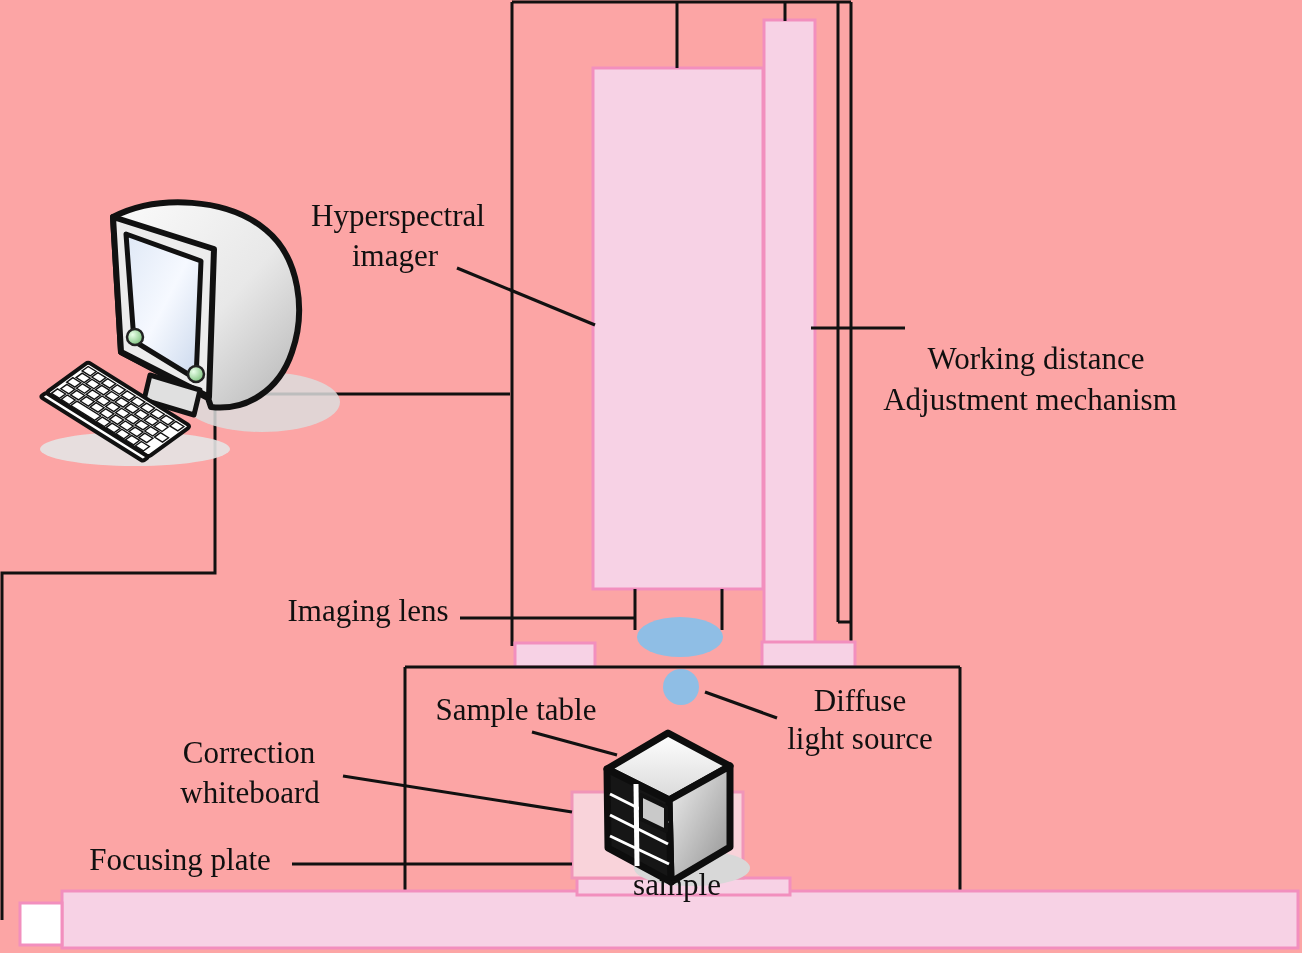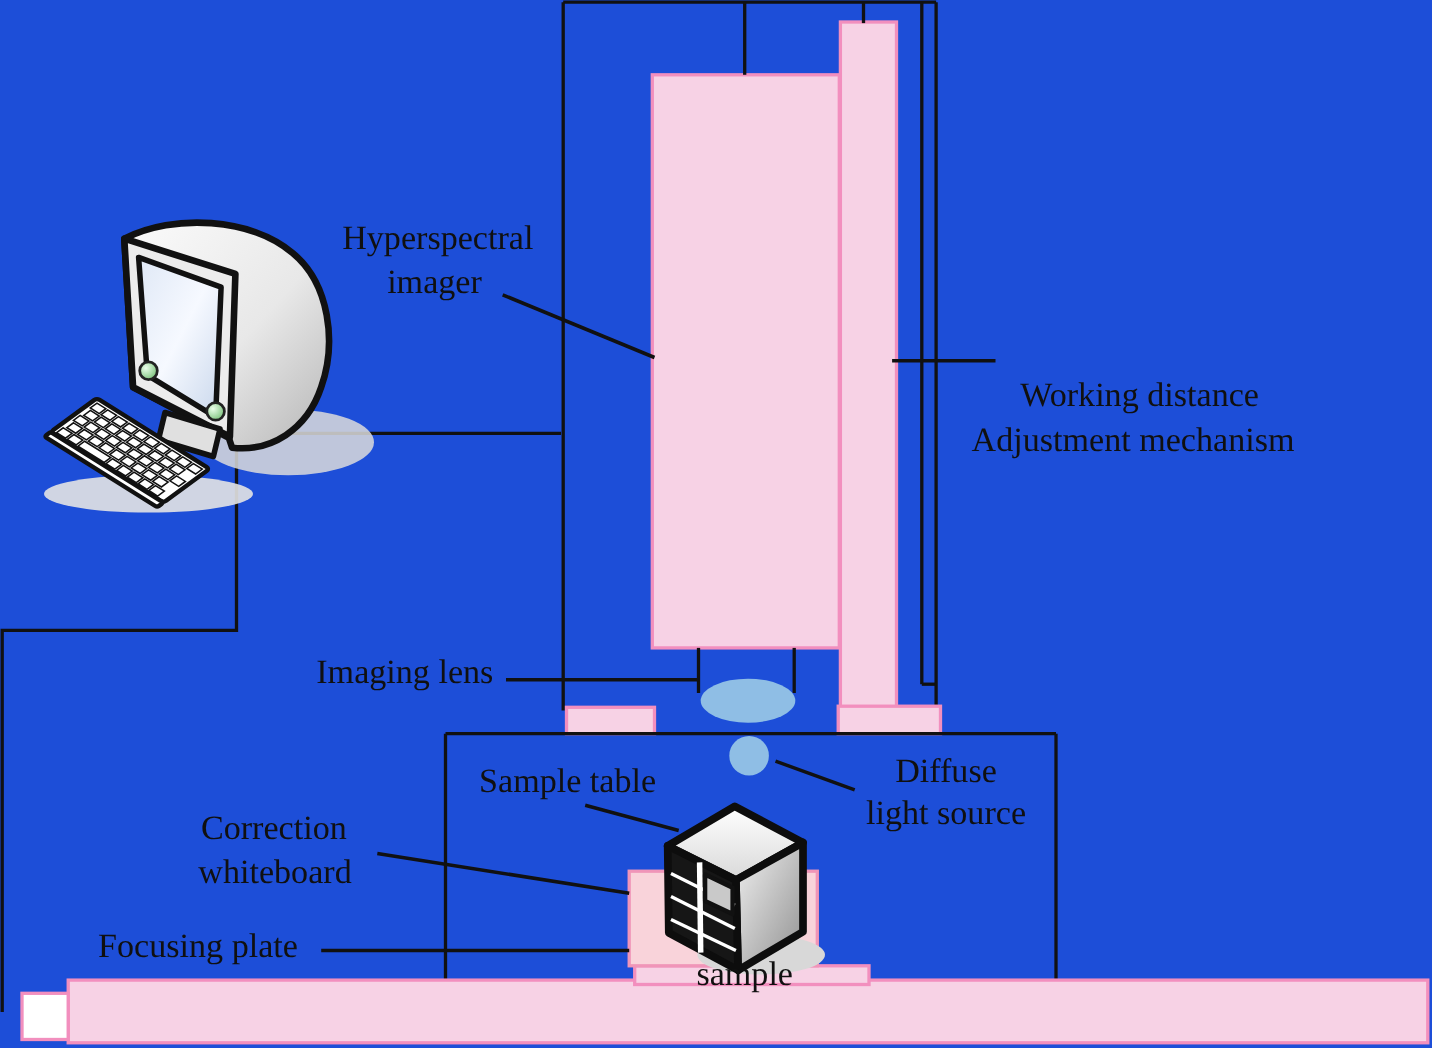--- a/index.html
+++ b/index.html
@@ -1,16 +1,16 @@
 <!DOCTYPE html>
 <html><head>
 <meta charset="utf-8">
 <style>
   html,body{margin:0;padding:0;background:#ffffff;}
-  .page{position:relative;width:1302px;height:953px;background:#1d4ed8;overflow:hidden;}
+  .page{position:relative;width:1302px;height:953px;background:#fca5a5;overflow:hidden;}
   .ln{stroke:#111;stroke-width:3;fill:none;}
   .ptr{stroke:#111;stroke-width:3.2;fill:none;}
   .pink{fill:#F7D2E5;stroke:#F28FBE;stroke-width:3;}
   .pinkw{fill:#F9D3DA;stroke:#F095B8;stroke-width:3;}
   .whitebox{fill:#ffffff;stroke:#F28FBE;stroke-width:3;}
   .blue{fill:#8FBEE5;}
   .lbl{font-family:"Liberation Serif","DejaVu Serif",serif;font-size:31px;fill:#101010;text-anchor:middle;}
   .cubestripe{stroke:#fff;stroke-width:3;}
   .key{fill:#fff;stroke:#111;stroke-width:1.4;vector-effect:non-scaling-stroke;}
   .kbframe{fill:#fff;stroke:#111;stroke-width:4;vector-effect:non-scaling-stroke;}

